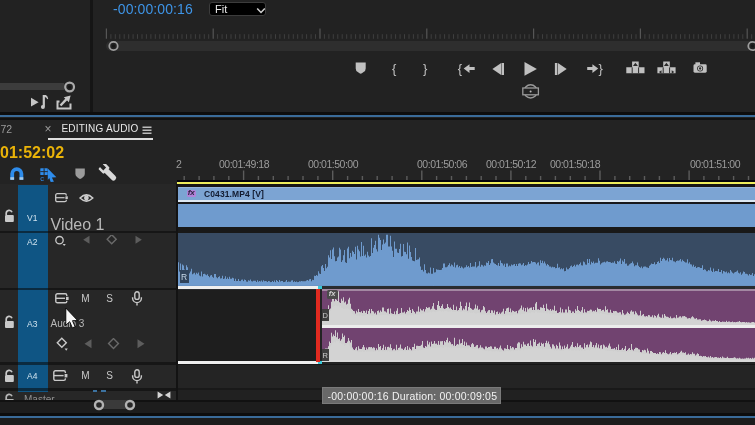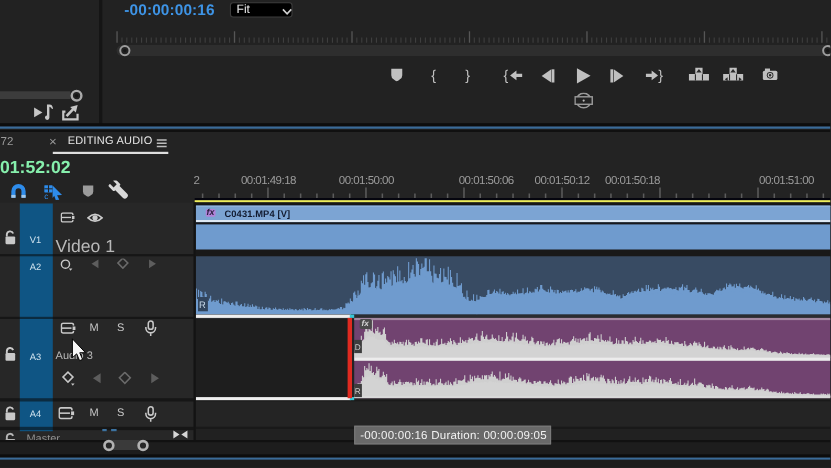--- a/index.html
+++ b/index.html
@@ -18,21 +18,21 @@
 <svg class="abs" style="left:29px;top:95px" width="20" height="15" viewBox="0 0 20 15">
   <path d="M2,2.8 L9.6,7.2 L2,11.6 Z" fill="#c6c6c6"></path>
   <path d="M13.2,11.2 a2,2 0 1 0 2.2,2 L15.4,3.2 q1.6,0.3 2.4,2.2 l0.9,-0.4 q-0.4,-3.4 -3.3,-4.2 l-2.2,-0.6 Z" fill="#c6c6c6" transform="translate(0.5,-1.2)"></path>
 </svg>
 <svg class="abs" style="left:55px;top:94px" width="18" height="17" viewBox="0 0 18 17">
   <path d="M4.5,7.5 H2.5 V14.5 H15.5 V9.5" fill="none" stroke="#c6c6c6" stroke-width="2"></path>
   <path d="M5.5,11.5 L11.5,5.2" stroke="#c6c6c6" stroke-width="2.4" fill="none"></path>
   <path d="M8.8,3.2 L15.6,1.4 L13.9,8.2 Z" fill="#c6c6c6"></path>
 </svg>
 
-<div class="abs" style="left:113px;top:0.5px;font-size:14px;font-weight:bold;color:#3E94E6;letter-spacing:0.1px">-00:00:00:16</div>
+<div class="abs" style="left:113px;top:0.5px;font-size:14px;font-weight:normal;color:#3E94E6;letter-spacing:0.1px">-00:00:00:16</div>
 <div class="abs" style="left:208.5px;top:1.5px;width:57.5px;height:14px;background:#000000;border:1px solid #3c3c3c;border-radius:3px">
   <div class="abs" style="left:5.5px;top:0.5px;font-size:11px;color:#e9e9e9">Fit</div>
   <svg class="abs" style="left:46px;top:4px" width="10" height="8" viewBox="0 0 10 8">
       <path d="M1.2,1.5 L5,5.5 L8.8,1.5" stroke="#d0d0d0" stroke-width="1.5" fill="none"></path>
     </svg>
 </div>
 <svg class="abs" style="left:93px;top:25px" width="662" height="16" viewBox="93 25 662 16">
     <path d="M110.9,34.2V38.8M115.3,34.2V38.8M119.8,34.2V38.8M124.2,34.2V38.8M128.7,34.2V38.8M133.1,34.2V38.8M137.5,34.2V38.8M142.0,34.2V38.8M146.4,34.2V38.8M150.9,34.2V38.8M155.3,34.2V38.8M159.8,34.2V38.8M164.2,34.2V38.8M168.7,34.2V38.8M173.1,34.2V38.8M177.6,34.2V38.8M182.0,34.2V38.8M186.5,34.2V38.8M190.9,34.2V38.8M195.4,34.2V38.8M199.8,34.2V38.8M204.3,34.2V38.8M208.7,34.2V38.8M217.6,34.2V38.8M222.1,34.2V38.8M226.5,34.2V38.8M231.0,34.2V38.8M235.4,34.2V38.8M239.9,34.2V38.8M244.3,34.2V38.8M248.8,34.2V38.8M253.2,34.2V38.8M257.7,34.2V38.8M262.1,34.2V38.8M266.6,34.2V38.8M271.0,34.2V38.8M275.5,34.2V38.8M279.9,34.2V38.8M284.4,34.2V38.8M288.8,34.2V38.8M293.3,34.2V38.8M297.7,34.2V38.8M302.2,34.2V38.8M306.6,34.2V38.8M311.1,34.2V38.8M315.5,34.2V38.8M324.4,34.2V38.8M328.9,34.2V38.8M333.3,34.2V38.8M337.8,34.2V38.8M342.2,34.2V38.8M346.7,34.2V38.8M351.1,34.2V38.8M355.6,34.2V38.8M360.0,34.2V38.8M364.5,34.2V38.8M368.9,34.2V38.8M373.4,34.2V38.8M377.8,34.2V38.8M382.3,34.2V38.8M386.7,34.2V38.8M391.2,34.2V38.8M395.6,34.2V38.8M400.1,34.2V38.8M404.5,34.2V38.8M409.0,34.2V38.8M413.4,34.2V38.8M417.9,34.2V38.8M422.3,34.2V38.8M431.2,34.2V38.8M435.7,34.2V38.8M440.1,34.2V38.8M444.6,34.2V38.8M449.0,34.2V38.8M453.5,34.2V38.8M457.9,34.2V38.8M462.4,34.2V38.8M466.8,34.2V38.8M471.3,34.2V38.8M475.7,34.2V38.8M480.2,34.2V38.8M484.6,34.2V38.8M489.1,34.2V38.8M493.5,34.2V38.8M498.0,34.2V38.8M502.4,34.2V38.8M506.9,34.2V38.8M511.3,34.2V38.8M515.8,34.2V38.8M520.2,34.2V38.8M524.7,34.2V38.8M529.1,34.2V38.8M538.0,34.2V38.8M542.5,34.2V38.8M546.9,34.2V38.8M551.4,34.2V38.8M555.8,34.2V38.8M560.3,34.2V38.8M564.7,34.2V38.8M569.2,34.2V38.8M573.6,34.2V38.8M578.1,34.2V38.8M582.5,34.2V38.8M587.0,34.2V38.8M591.4,34.2V38.8M595.9,34.2V38.8M600.3,34.2V38.8M604.8,34.2V38.8M609.2,34.2V38.8M613.7,34.2V38.8M618.2,34.2V38.8M622.6,34.2V38.8M627.1,34.2V38.8M631.5,34.2V38.8M636.0,34.2V38.8M644.9,34.2V38.8M649.3,34.2V38.8M653.8,34.2V38.8M658.2,34.2V38.8M662.7,34.2V38.8M667.1,34.2V38.8M671.6,34.2V38.8M676.0,34.2V38.8M680.5,34.2V38.8M684.9,34.2V38.8M689.4,34.2V38.8M693.8,34.2V38.8M698.3,34.2V38.8M702.7,34.2V38.8M707.2,34.2V38.8M711.6,34.2V38.8M716.1,34.2V38.8M720.5,34.2V38.8M725.0,34.2V38.8M729.4,34.2V38.8M733.9,34.2V38.8M738.3,34.2V38.8M742.8,34.2V38.8M751.7,34.2V38.8" stroke="#3f3f3f" stroke-width="1" fill="none"></path>
     <path d="M106.4,28.5V38.8M213.2,28.5V38.8M320.0,28.5V38.8M426.8,28.5V38.8M533.6,28.5V38.8M640.4,28.5V38.8M747.2,28.5V38.8" stroke="#565656" stroke-width="1.2" fill="none"></path>
   </svg>
@@ -86,21 +86,21 @@
 <div class="abs" style="left:0;top:119.5px;width:755px;height:293.5px;background:#232323"></div>
 
 <div class="abs" style="left:0.5px;top:122.5px;font-size:10.5px;color:#9b9b9b">72</div>
 <div class="abs" style="left:44.6px;top:122.3px;font-size:12px;color:#9b9b9b">×</div>
 <div class="abs" style="left:61.5px;top:123px;font-size:10px;letter-spacing:0.2px;color:#e8e8e8">EDITING AUDIO</div>
 <svg class="abs" style="left:142px;top:125.5px" width="10" height="9" viewBox="0 0 10 9">
   <path d="M0.5,1.2 H9.5 M0.5,4.2 H9.5 M0.5,7.2 H9.5" stroke="#bdbdbd" stroke-width="1.4"></path>
 </svg>
 <div class="abs" style="left:48px;top:137.6px;width:104.5px;height:2.2px;background:#dedede"></div>
 
-<div class="abs" style="left:0px;top:144px;font-size:16px;font-weight:bold;color:#86efac;letter-spacing:0px">01:52:02</div>
+<div class="abs" style="left:0px;top:144px;font-size:16px;font-weight:bold;color:#eab308;letter-spacing:0px">01:52:02</div>
 
 <svg class="abs" style="left:6px;top:164px" width="120" height="20" viewBox="6 164 120 20">
   <path d="M12.2,179.8 v-6 a4.6,4.6 0 0 1 9.2,0 v6" fill="none" stroke="#2E8CEB" stroke-width="3.8"></path>
   <rect x="10.3" y="177.2" width="3.8" height="2.6" fill="#a5c9e8"></rect>
   <rect x="19.5" y="177.2" width="3.8" height="2.6" fill="#a5c9e8"></rect>
   <g fill="#2E8CEB">
     <rect x="40.3" y="168.3" width="7.4" height="6.6" rx="0.5"></rect>
     <path d="M47.8,168.6 L56.4,177.3 L51.9,177.6 L53.9,181.7 L50.7,181.9 L49.3,177.9 L47.8,179.9 Z"></path>
   </g>
   <rect x="43.6" y="168.3" width="1" height="6.6" fill="#232323"></rect>

